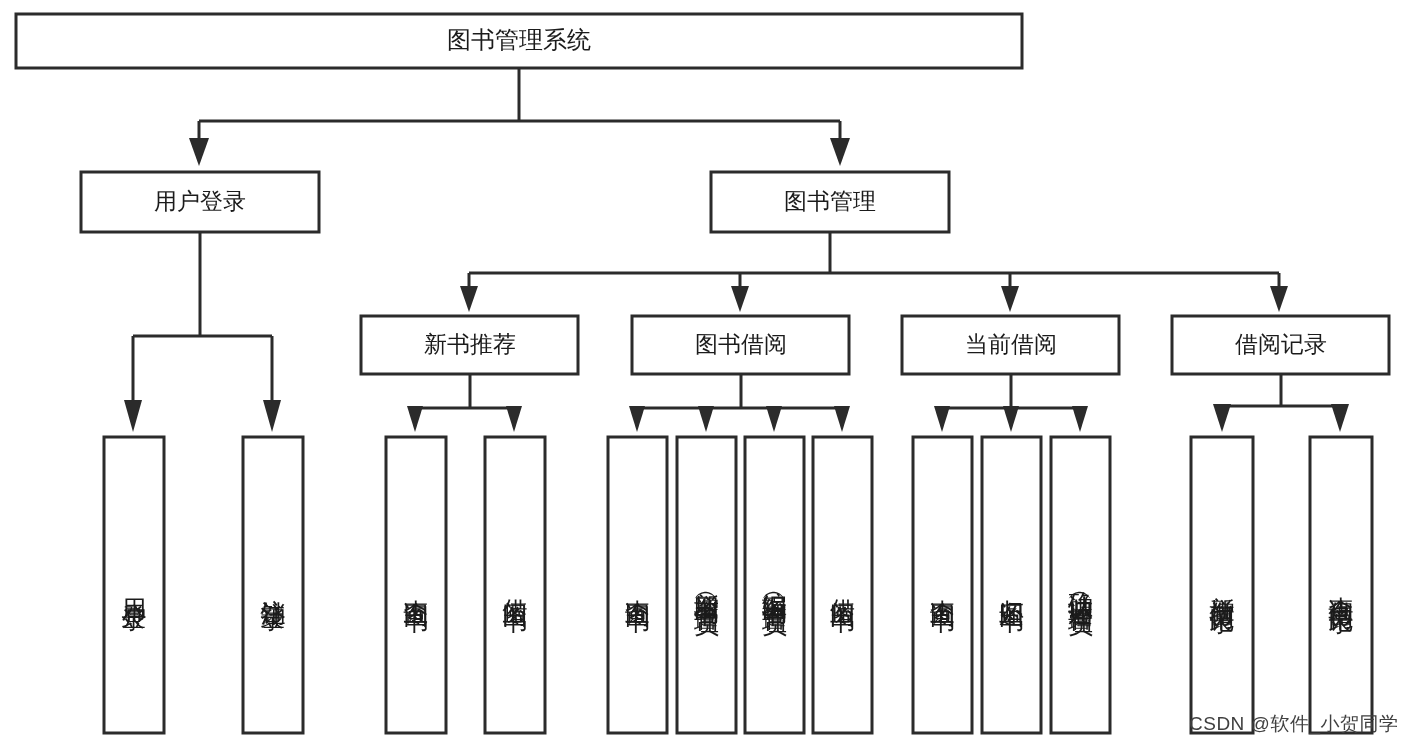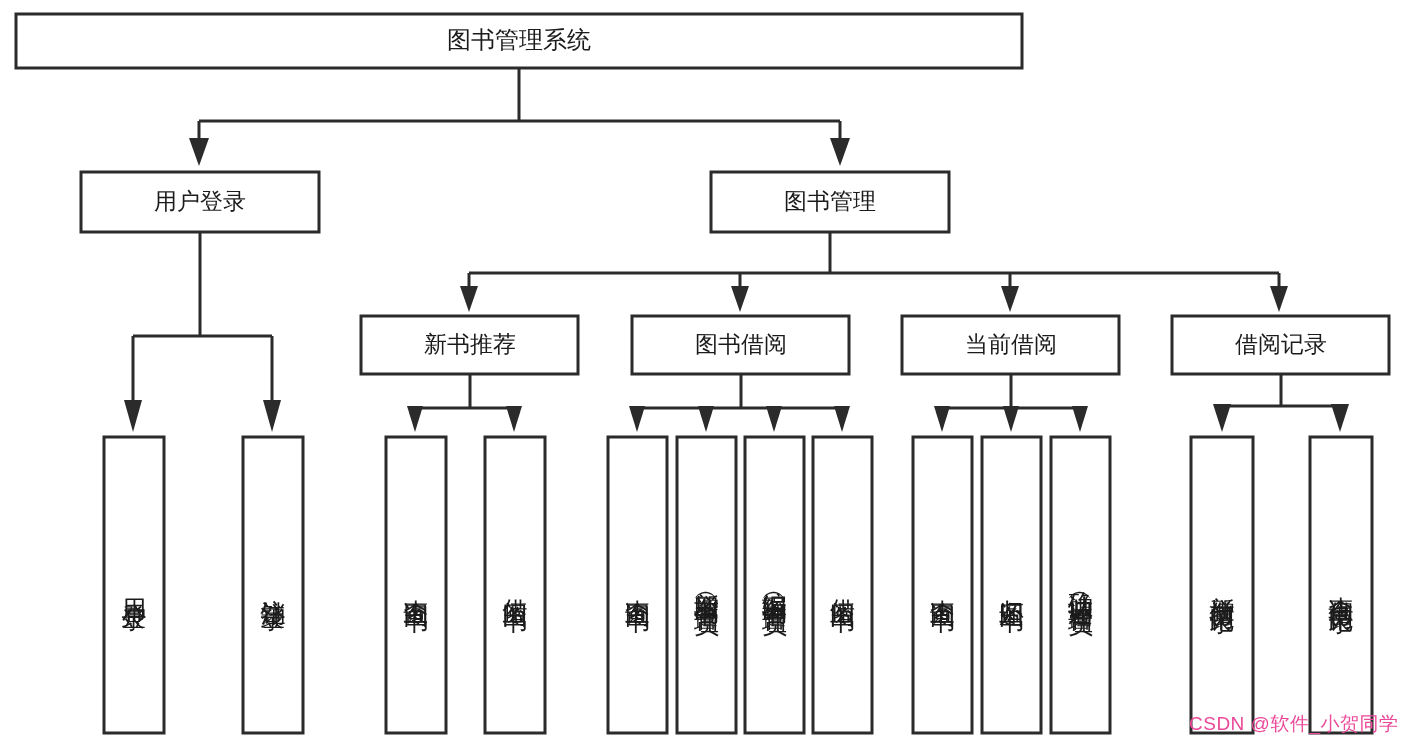--- a/index.html
+++ b/index.html
@@ -67,21 +67,21 @@
     color: #1b1b1b;
     white-space: nowrap;
     text-align: center;
   }
   .watermark {
     position: absolute;
     left: 1189px;
     top: 711px;
     font-family: "Liberation Sans", "DejaVu Sans", sans-serif;
     font-size: 19px;
-    color: #ec4899;
+    color: #404040;
     white-space: nowrap;
     letter-spacing: 0.5px;
   }
 </style>
 </head>
 <body>
 
 <div id="diagram-root">
 
   <svg class="diagram-canvas" viewBox="0 0 1405 747">

